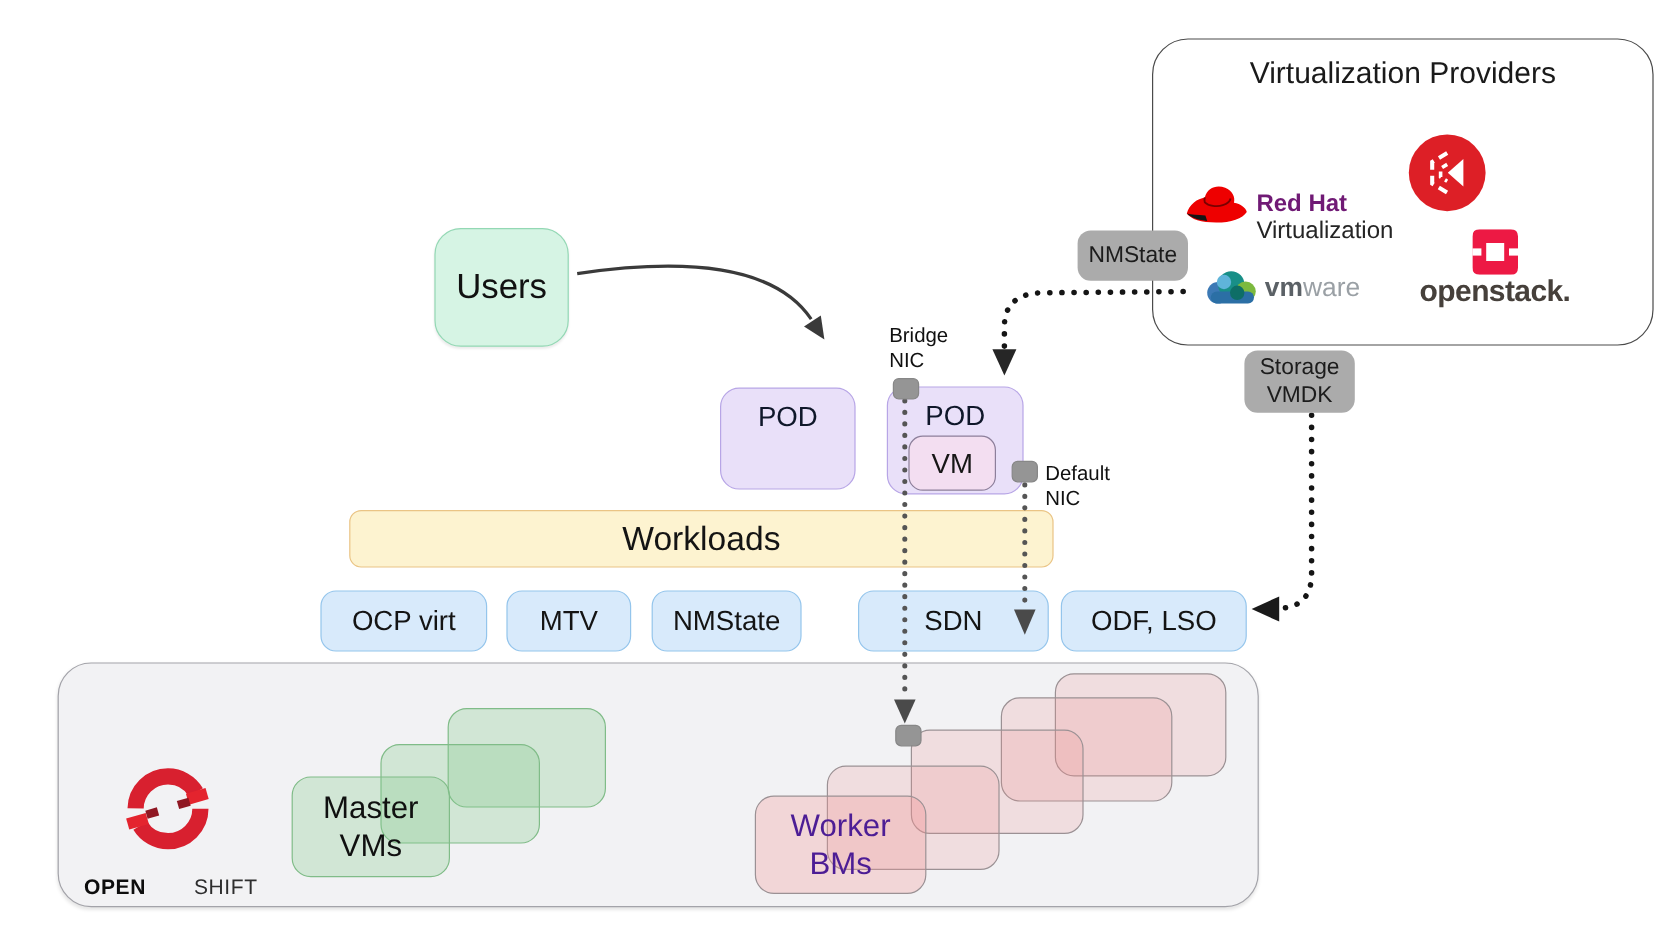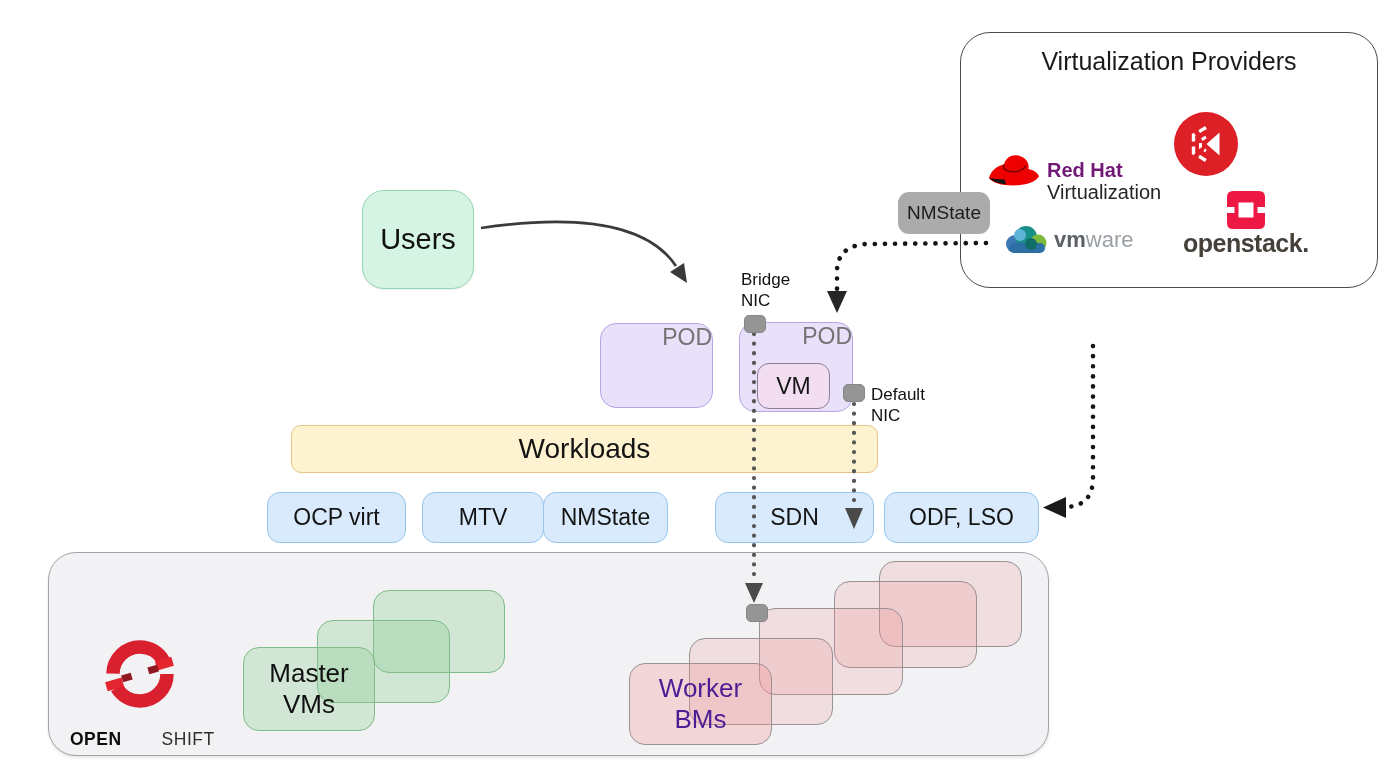--- a/index.html
+++ b/index.html
@@ -33,21 +33,21 @@
   
   .users{left:362px;top:190px;width:112px;height:99px;background:#d6f4e4;
     border:1.6px solid #93d8b4;border-radius:22px;z-index:10;
     display:flex;align-items:center;justify-content:center;box-shadow:0 1px 2px rgba(0,0,0,0.08);}
   .users span{font-size:29px;color:#111;}
 
   
   .pod{background:#e9e0f9;border:1.6px solid #b7a5e6;border-radius:16px;z-index:10;}
   .pod-left{left:600px;top:323px;width:113px;height:85px;}
   .pod-right{left:739px;top:322px;width:114px;height:90px;}
-  .pod-label{display:block;text-align:right;font-size:23px;color:#737373;}
+  .pod-label{display:block;text-align:center;padding-top:10px;font-size:23px;color:#0f172a;}
   .vm{left:757px;top:363px;width:73px;height:46px;background:#f3def1;border:1.6px solid #8d7f9b;
     border-radius:12px;z-index:12;display:flex;align-items:center;justify-content:center;}
   .vm span{font-size:23px;color:#161616;}
 
   
   .niclabel{font-size:17px;color:#101010;line-height:1.25;z-index:46;}
   .lbl-bridge{left:741px;top:269px;}
   .lbl-default{left:871px;top:384px;}
   .nicsq{width:22px;height:18px;background:#959595;border:1px solid #878787;border-radius:5px;z-index:45;}
   .sq-bridge{left:744px;top:315px;}
@@ -58,21 +58,21 @@
   .workloads{left:291px;top:425px;width:587px;height:48px;background:#fdf3d0;
     border:1.6px solid #eac485;border-radius:10px;z-index:10;
     display:flex;align-items:center;justify-content:center;}
   .workloads span{font-size:28px;color:#141414;}
 
   
   .op{top:492px;height:51px;background:#d8eafb;border:1.6px solid #94c5ec;border-radius:13px;
     z-index:10;display:flex;align-items:center;justify-content:center;}
   .op span{font-size:23px;color:#141414;}
   .op-ocp{left:267px;width:139px;}
-  .op-mtv{left:422px;width:122px;}
+  .op-mtv{left:422px;width:104px;}
   .op-nms{left:543px;width:125px;}
   .op-sdn{left:715px;width:159px;}
   .op-odf{left:884px;width:155px;}
 
   
   .cluster{left:48px;top:552px;width:1001px;height:204px;background:#f2f2f4;
     border:1.6px solid #a3a3a9;border-radius:28px;z-index:5;box-shadow:0 2px 3px rgba(0,0,0,0.10);}
   .osh-icon{left:94px;top:626px;z-index:8;}
   .osh-word{left:70px;top:729px;width:140px;text-align:center;z-index:8;font-size:17.5px;letter-spacing:0.5px;}
   .osh-bold{font-weight:800;color:#0d0d0d;}
@@ -148,20 +148,22 @@
         <path fill-rule="evenodd" fill="#ed1944" d="M6,0 L32,0 Q38,0 38,6 L38,32 Q38,38 32,38 L6,38 Q0,38 0,32 L0,6 Q0,0 6,0 Z
              M11.5,11.5 L11.5,26.5 L26.5,26.5 L26.5,11.5 Z"></path>
         <rect x="-1" y="16" width="8.5" height="6" fill="#ffffff"></rect>
         <rect x="30.5" y="16" width="8.5" height="6" fill="#ffffff"></rect>
       </svg>
     </div>
     <div class="abs os-text">openstack.</div>
   </div>
 
   <div class="abs badge badge-network">NMState</div>
+  <div class="abs badge badge-storage preline">Storage
+VMDK</div>
 
   <div class="abs users">
     <span>Users</span>
   </div>
 
   <div class="abs pod pod-left">
     <span class="pod-label">POD</span>
   </div>
   <div class="abs pod pod-right">
     <span class="pod-label">POD</span>

